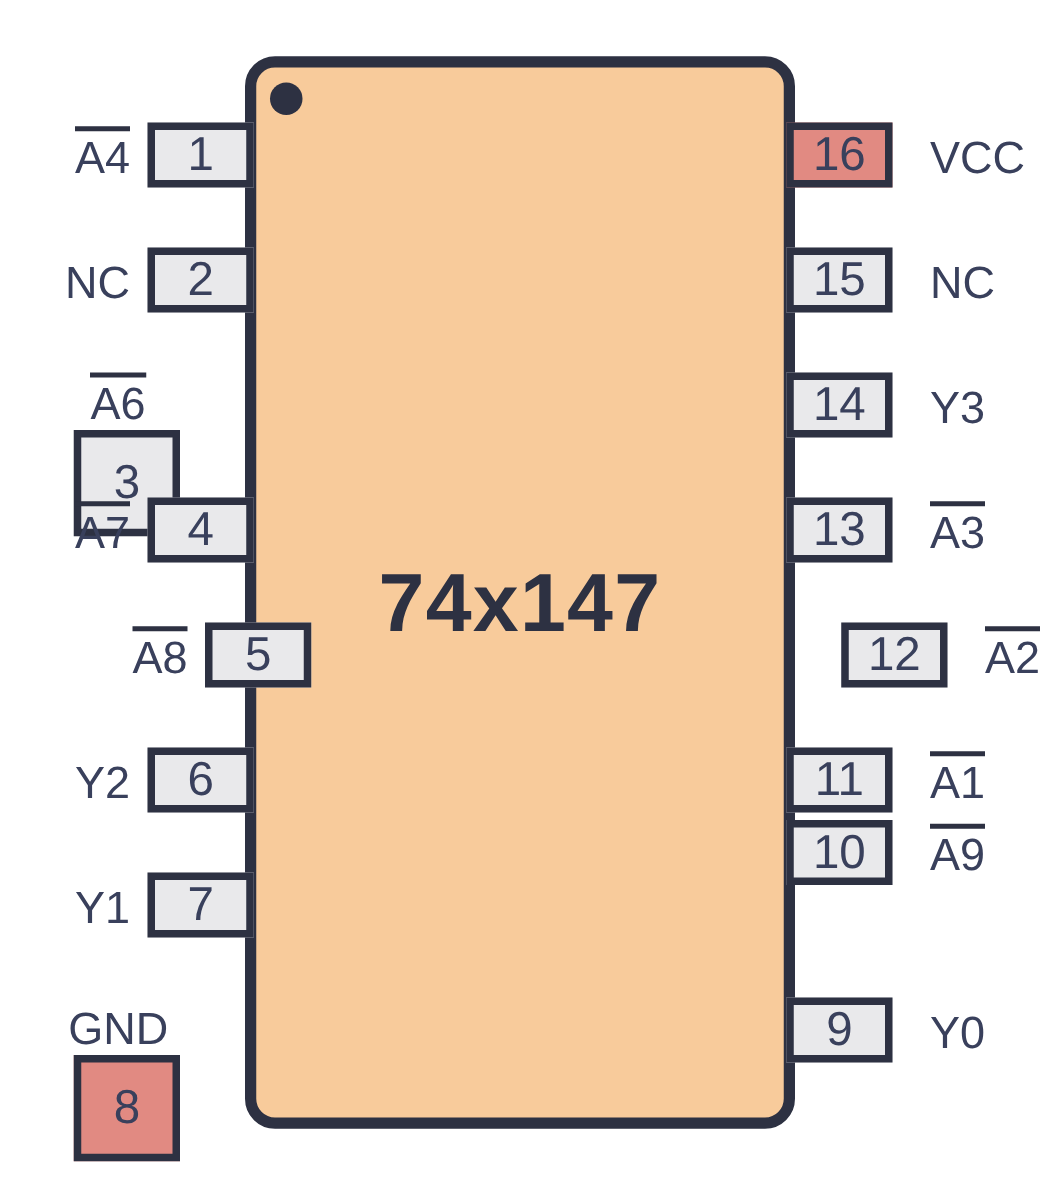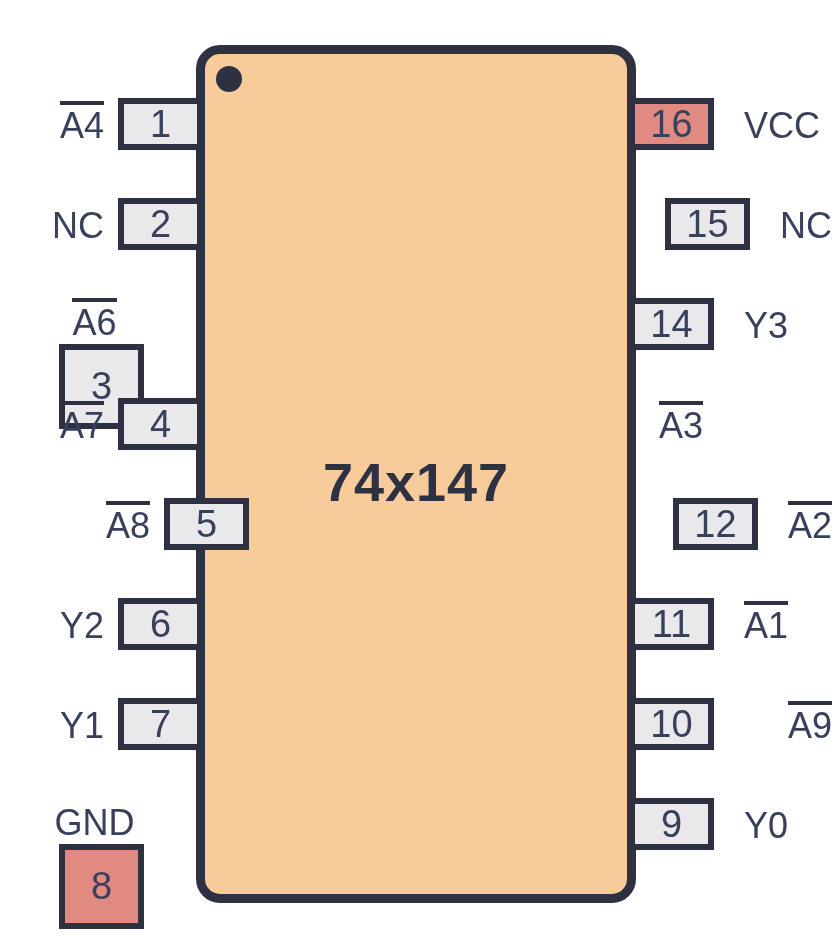--- a/index.html
+++ b/index.html
@@ -30,21 +30,21 @@
     height: 858px;
     box-sizing: border-box;
     background: var(--body-fill);
     border: 9px solid var(--ink);
     border-radius: 24px;
     display: flex;
     align-items: center;
     justify-content: center;
   }
   .chip-label {
-    font-size: 54px;
+    font-size: 66px;
     font-weight: bold;
     color: var(--ink);
     letter-spacing: 1px;
     transform: translateY(-14px);
     margin-top: 44px;
   }
   .pin1-dot {
     position: absolute;
     left: 216px;
     top: 66px;
@@ -176,58 +176,61 @@
     </div>
   <div id="right-pins">
       <div class="pin-row right" style="top: 98px;">
     <div class="pin-box power">
       <span class="pin-number">16</span>
     </div>
     <div class="pin-label">
       <span class="label-text">VCC</span>
     </div>
   </div>
-      <div class="pin-row right" style="top: 198px; justify-content: flex-end;">
+      <div class="pin-row right" style="top: 198px;">
     <div class="pin-box">
       <span class="pin-number">15</span>
     </div>
     <div class="pin-label">
       <span class="label-text">NC</span>
     </div>
   </div>
       <div class="pin-row right" style="top: 298px;">
     <div class="pin-box">
       <span class="pin-number">14</span>
     </div>
     <div class="pin-label">
       <span class="label-text">Y3</span>
     </div>
   </div>
       <div class="pin-row right" style="top: 398px;">
+    <div class="pin-box">
+      <span class="pin-number">13</span>
+    </div>
     <div class="pin-label">
       <span class="label-text overline">A3</span>
     </div>
   </div>
       <div class="pin-row right" style="top: 498px; justify-content: flex-end;">
     <div class="pin-box">
       <span class="pin-number">12</span>
     </div>
     <div class="pin-label">
       <span class="label-text overline">A2</span>
     </div>
   </div>
       <div class="pin-row right" style="top: 598px;">
     <div class="pin-box">
       <span class="pin-number">11</span>
     </div>
     <div class="pin-label">
       <span class="label-text overline">A1</span>
     </div>
   </div>
-      <div class="pin-row right" style="top: 698px; justify-content: space-between;">
+      <div class="pin-row right" style="top: 656px;">
     <div class="pin-box">
       <span class="pin-number">10</span>
     </div>
     <div class="pin-label">
       <span class="label-text overline">A9</span>
     </div>
   </div>
       <div class="pin-row right" style="top: 798px;">
     <div class="pin-box">
       <span class="pin-number">9</span>

